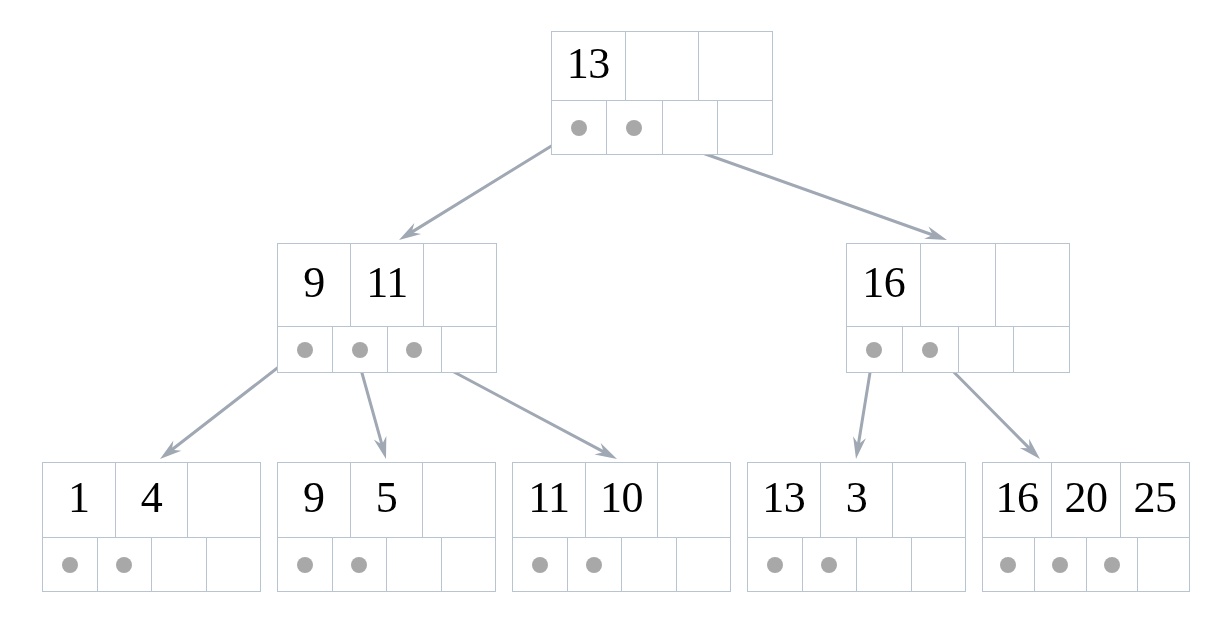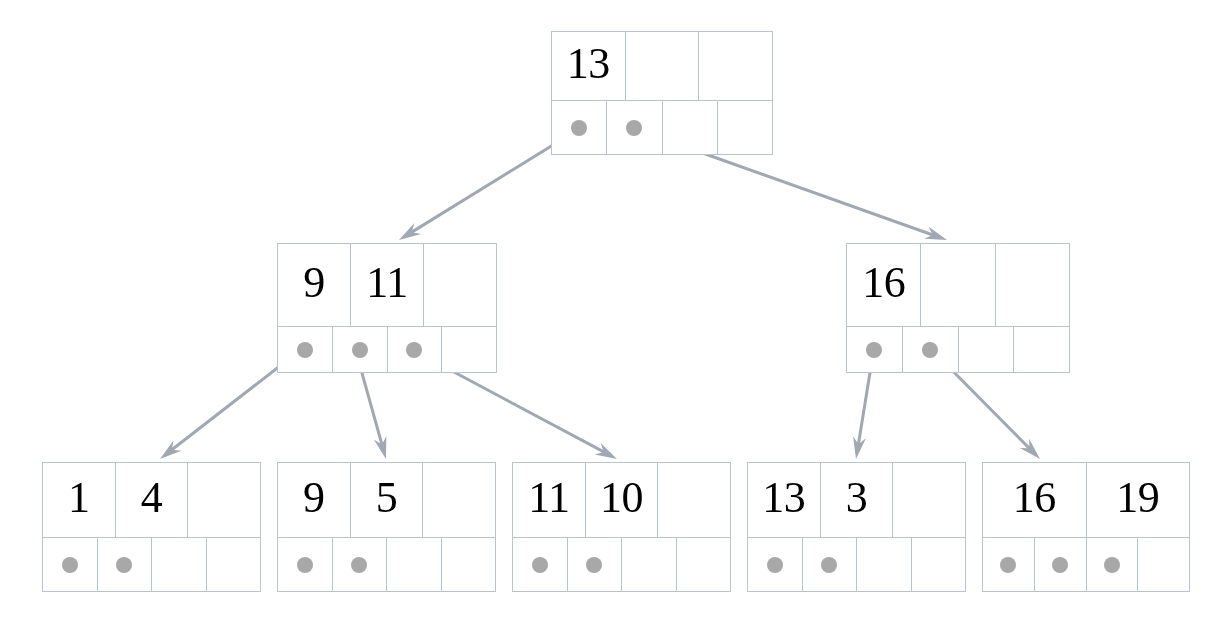--- a/index.html
+++ b/index.html
@@ -254,21 +254,22 @@
             <div class="dot empty"></div>
           </div>
           <div class="ptr-cell" style="flex: 1 1 0px;">
             <div class="dot empty"></div>
           </div>
         </div>
       </div>
       <div class="node" style="left: 982px; top: 462px; width: 208px;">
         <div class="key-row" style="height: 76px;">
           <div class="key-cell" style="flex: 1 1 0px;">16</div>
-          <div class="key-cell" style="flex: 1 1 0px;">19</div>
+          <div class="key-cell" style="flex: 1 1 0px;">20</div>
+          <div class="key-cell" style="flex: 1 1 0px;">25</div>
         </div>
         <div class="ptr-row" style="height: 54px;">
           <div class="ptr-cell" style="flex: 1 1 0px;">
             <div class="dot" style="background: rgb(168, 168, 168);"></div>
           </div>
           <div class="ptr-cell" style="flex: 1 1 0px;">
             <div class="dot" style="background: rgb(168, 168, 168);"></div>
           </div>
           <div class="ptr-cell" style="flex: 1 1 0px;">
             <div class="dot" style="background: rgb(168, 168, 168);"></div>

